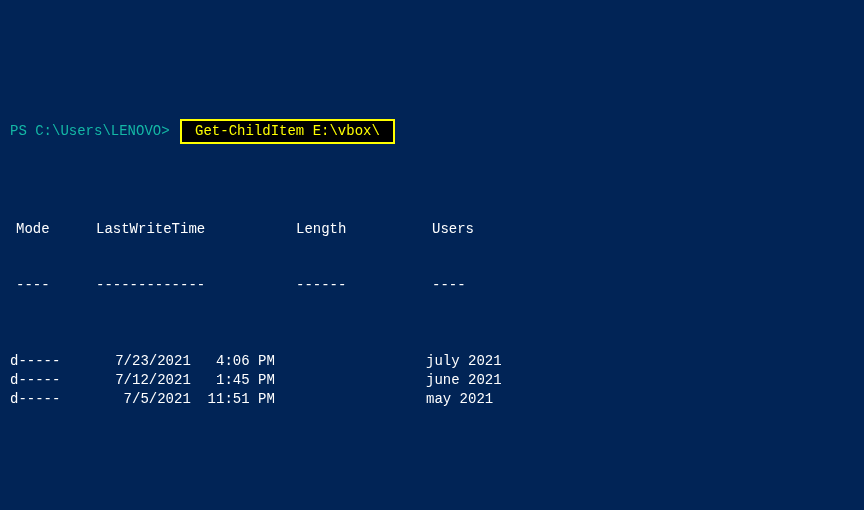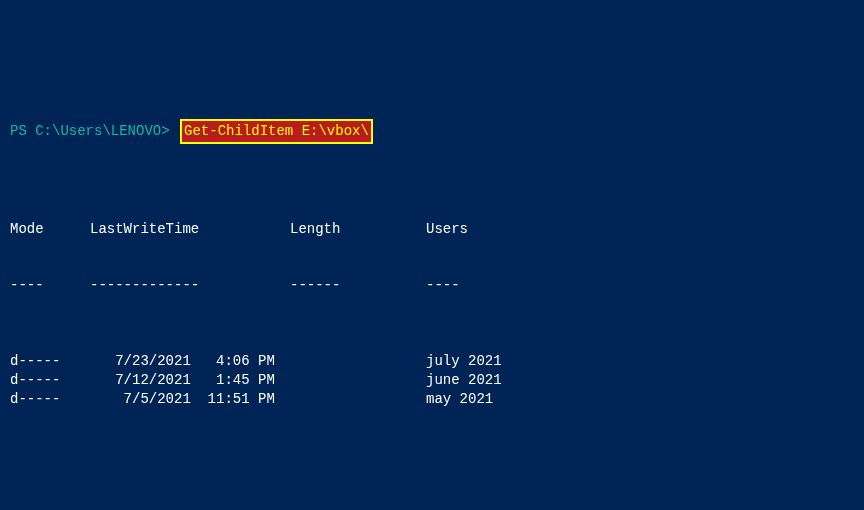--- a/index.html
+++ b/index.html
@@ -16,34 +16,35 @@
       padding: 6px 10px;
       width: 864px;
       height: 510px;
       overflow: hidden;
       white-space: pre;
     }
     .prompt {
       color: #14b8a6;
     }
     .highlighted-command {
-      background: #b91c1c;
+      background: #000000;
       color: #ffff00;
       border: 2px solid #ffff00;
-      padding: 1px 2px;
+      padding: 1px 13px;
       display: inline-block;
       margin-left: 2px;
     }
     .directory-line {
       margin-top: 26px;
       margin-bottom: 26px;
       padding-left: 30px;
     }
     .header-row {
       display: flex;
+      margin-left: 6px;
     }
     .col-mode {
       width: 80px;
     }
     .col-lastwrite {
       width: 200px;
     }
     .col-length {
       width: 128px;
     }

